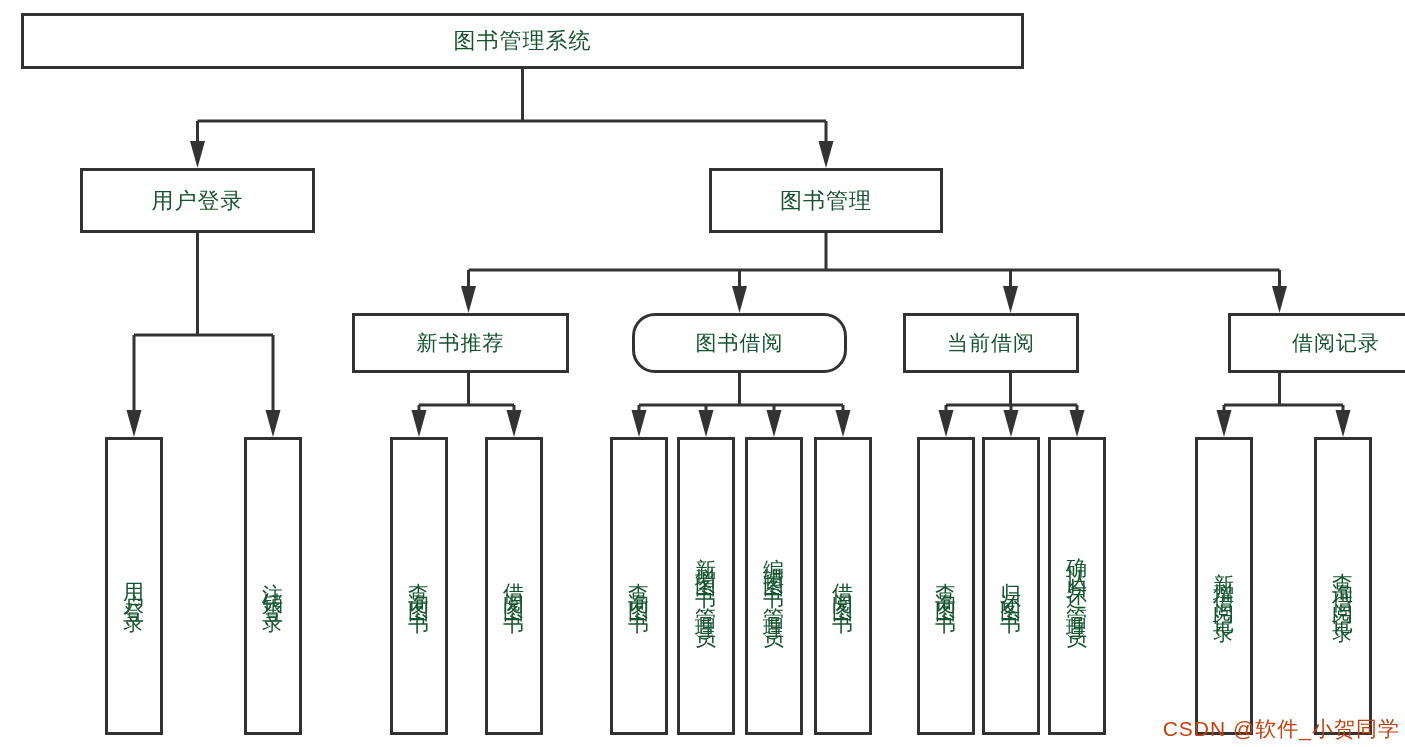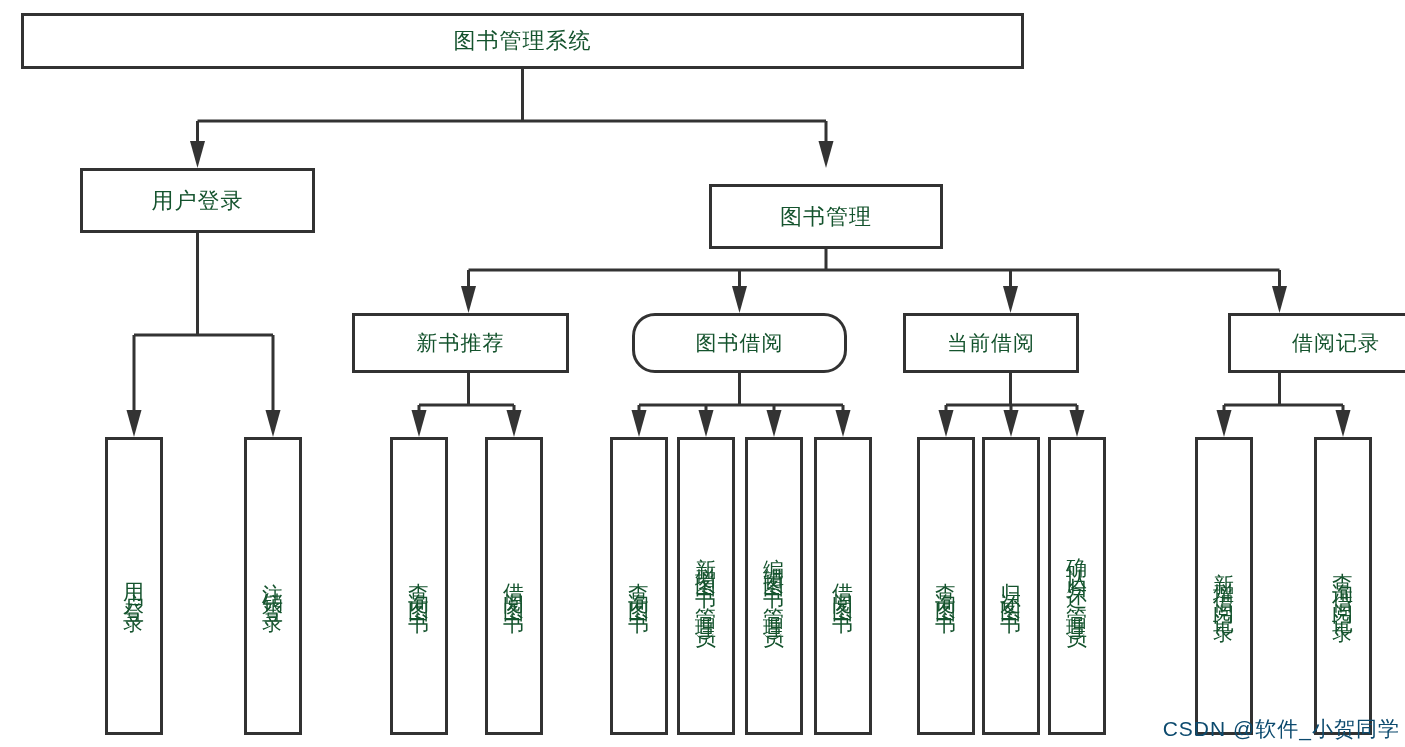--- a/index.html
+++ b/index.html
@@ -47,21 +47,21 @@
     height: 298px;
     width: 58px;
   }
   .lvl2 { top: 168px; height: 65px; }
   .lvl3 { top: 313px; height: 60px; font-size: 21px; }
   #watermark {
     position: absolute;
     top: 715px;
     right: 5px;
     font-size: 21px;
-    color: #0c4a6e;
+    color: #c2410c;
     letter-spacing: 1px;
     white-space: nowrap;
     z-index: 5;
   }
   .conn { stroke: #333333; stroke-width: 3; fill: none; }
   .arrow { fill: #333333; stroke: none; }
 </style>
 </head>
 <body>
 
@@ -99,21 +99,21 @@
     <polygon class="arrow" points="1069.5,410 1084.5,410 1077,437"></polygon>
 
     <path class="conn" d="M1279.5 373 V405 M1224 405 H1343 M1224 405 V410 M1343 405 V410"></path>
     <polygon class="arrow" points="1216.5,410 1231.5,410 1224,437"></polygon>
     <polygon class="arrow" points="1335.5,410 1350.5,410 1343,437"></polygon>
   </svg>
 
   <div class="box" style="left:21px; top:13px; width:1003px; height:56px;">图书管理系统</div>
 
   <div class="box lvl2" style="left:80px; width:235px;">用户登录</div>
-  <div class="box lvl2" style="left:709px; width:234px;margin-top:16px;">图书管理</div>
+  <div class="box lvl2" style="left:709px; width:234px;">图书管理</div>
 
   <div class="box lvl3" style="left:352px; width:217px;">新书推荐</div>
   <div class="box lvl3" style="left:632px; width:215px;border-radius:23px;">图书借阅</div>
   <div class="box lvl3" style="left:903px; width:176px;">当前借阅</div>
   <div class="box lvl3" style="left:1228px; width:216px;">借阅记录</div>
 
   <div class="box v-box leaf" style="left:105px;">用户登录</div>
   <div class="box v-box leaf" style="left:244px;">注销登录</div>
 
   <div class="box v-box leaf" style="left:390px;">查询图书</div>

